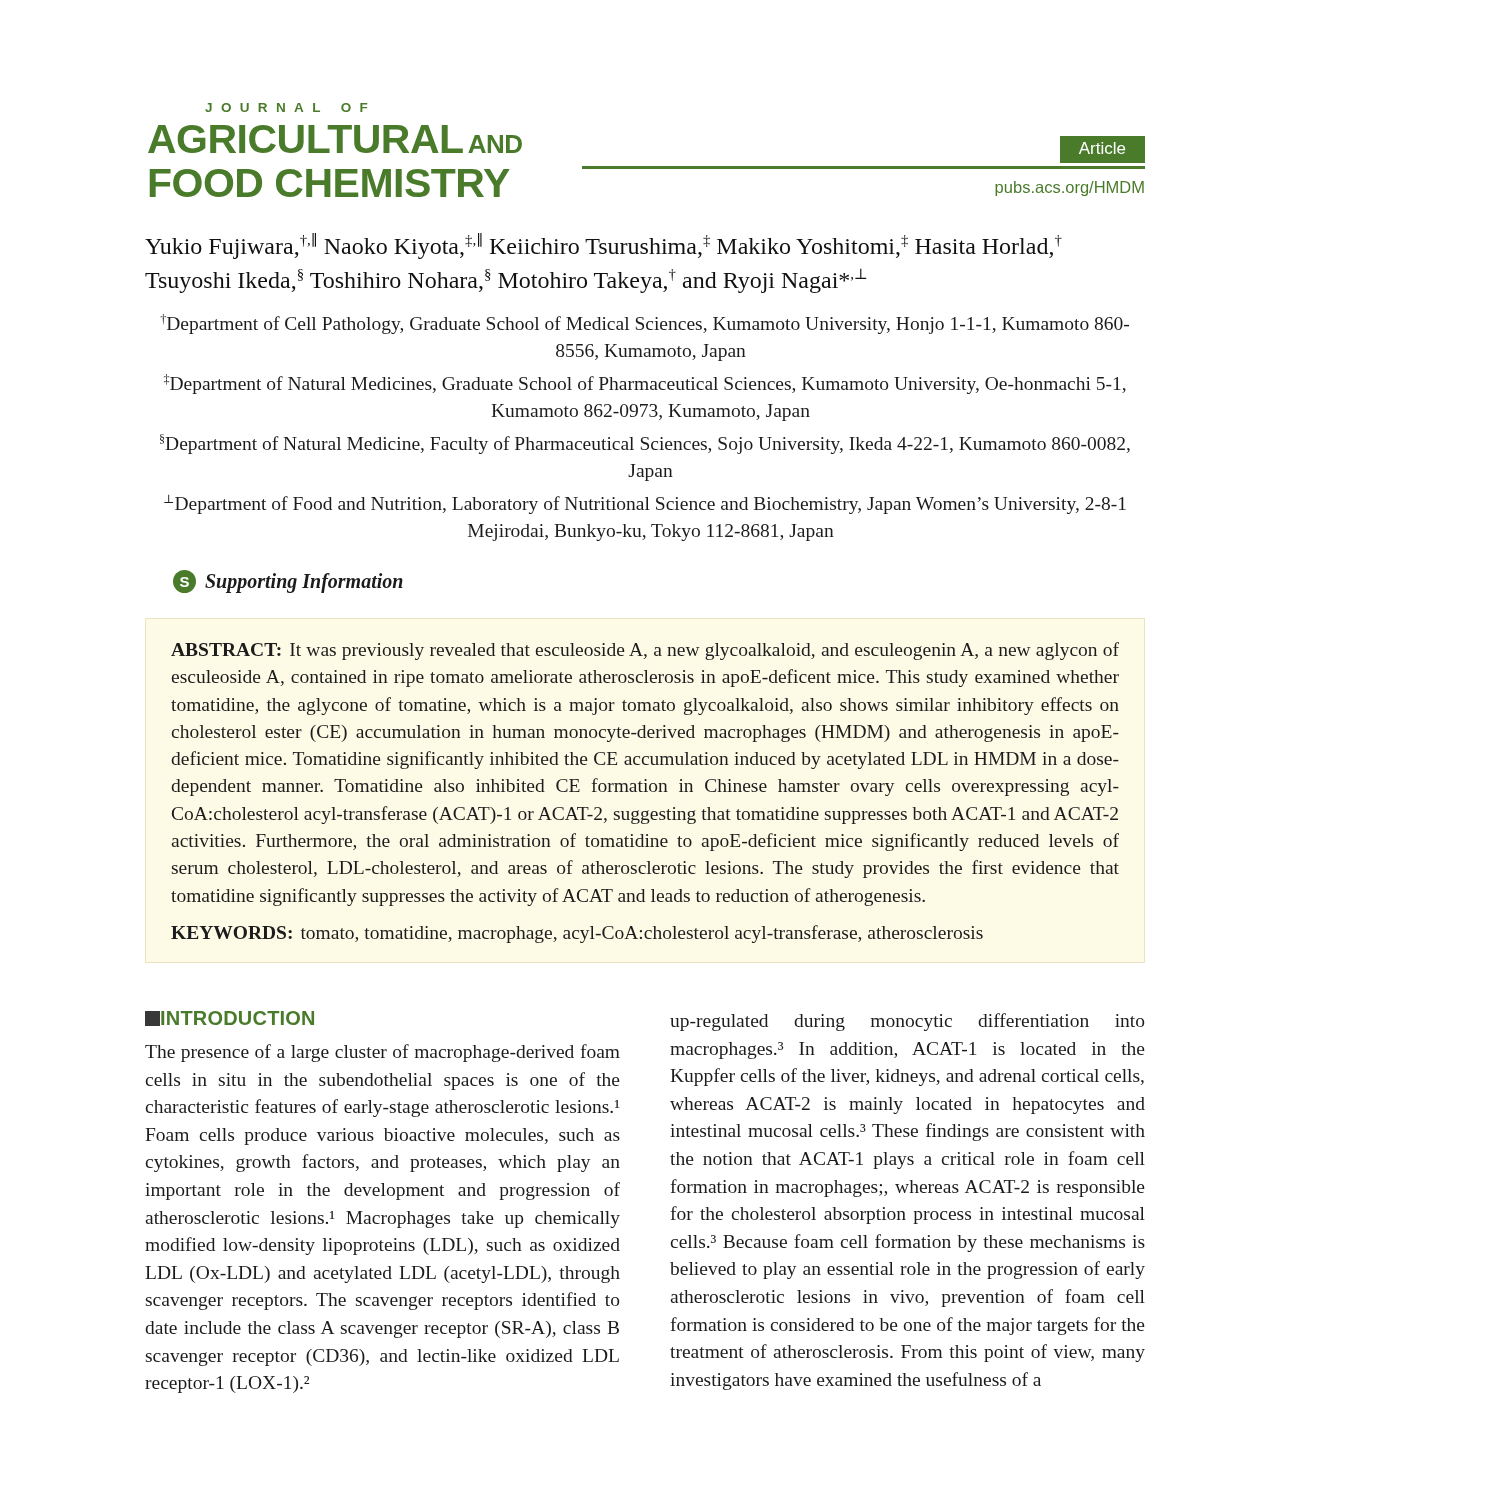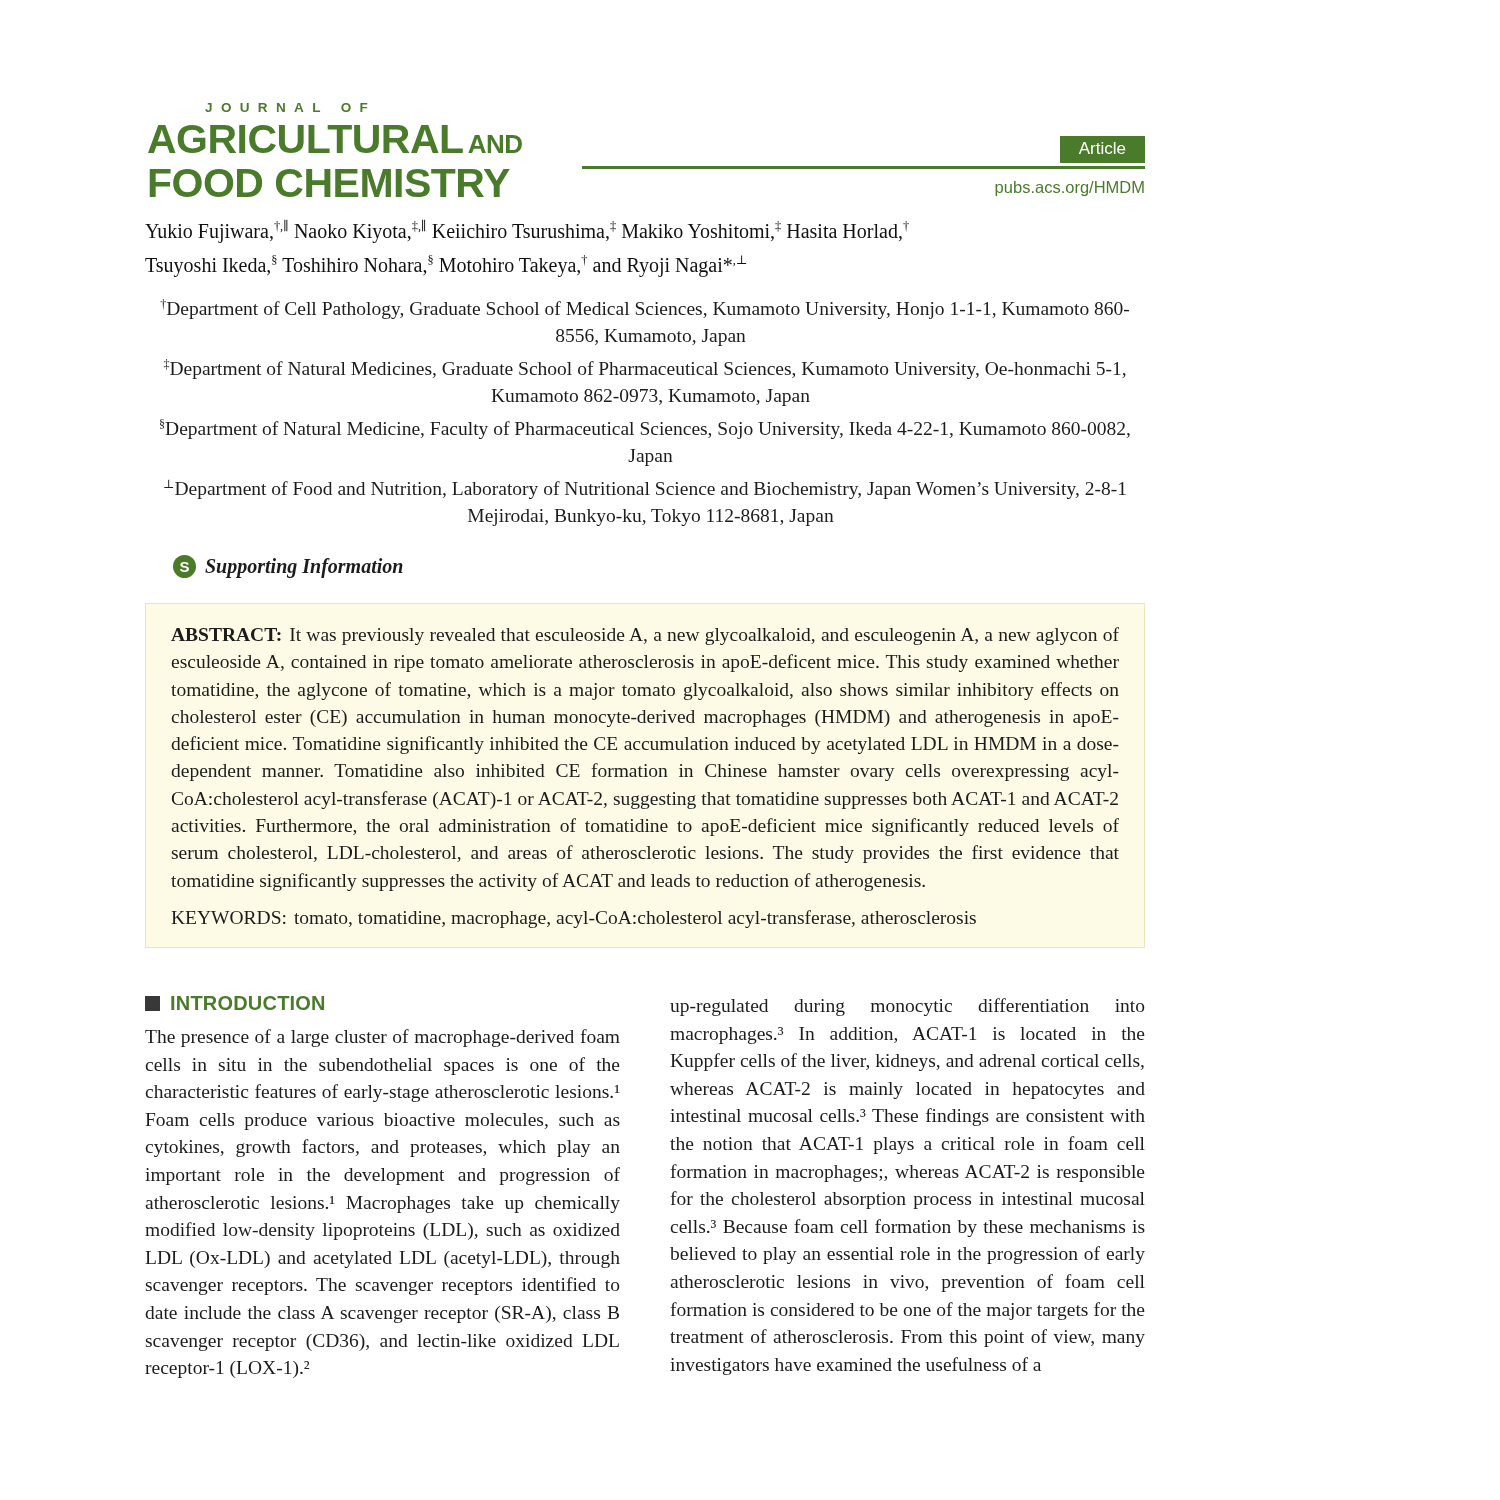--- a/index.html
+++ b/index.html
@@ -33,21 +33,21 @@
     font-size:16.5px; cursor:pointer;
   }
 
   
   .title {
     margin-top:74px;
     font-family:"Liberation Sans","DejaVu Sans",sans-serif;
     font-weight:bold; font-size:31.5px; line-height:1.27;
     color:var(--title,#2d2d2d); letter-spacing:-0.2px;
   }
-  .authors { font-size:20px; line-height:34px; color:#111; }
+  .authors { margin-top:15px; font-size:24px; line-height:34px; color:#111; }
   sup { vertical-align:super; font-size:62%; line-height:0; }
 
   .affiliations { margin-top:14px;text-align:center; }
   .affiliation { font-size:19.5px; line-height:26.5px; margin-bottom:7px; padding-left:11px; text-indent:-11px; }
 
   .supporting { margin-top:26px; margin-left:28px; display:flex; align-items:center; gap:9px; }
   .s-icon {
     width:23px; height:23px; border-radius:50%;
     background:var(--accent,#4a7b2b); color:#fff;
     font-family:"Liberation Sans","DejaVu Sans",sans-serif;
@@ -59,30 +59,30 @@
   
   .abstract-box {
     margin-top:25px;
     background:var(--abstract-bg,#fdfae6);
     border:1px solid var(--abstract-border,#ece4c0);
     padding:17px 25px 18px 25px;
   }
   .abstract { font-size:19.5px; line-height:27.3px; text-align:justify; }
   .ab-label { font-weight:bold; margin-right:7px; }
   .keywords { margin-top:13px; font-size:19.5px; }
-  .kw-label { font-weight:normal; margin-right:7px; }
+  .kw-label { font-weight:bold; margin-right:7px; }
   .kw-text { }
 
   
   .columns { margin-top:44px; display:flex; gap:50px; }
   .col { width:580px; }
   .section-heading {
     font-family:"Liberation Sans","DejaVu Sans",sans-serif;
     font-size:20px; font-weight:bold; color:var(--accent,#4a7b2b);
-    display:flex; align-items:center; gap:10px; margin-bottom:8px;
+    display:flex; align-items:center; gap:0; margin-bottom:8px;
     letter-spacing:0.2px;
   }
   .sq { width:15px; height:15px; background:var(--square,#383838); display:inline-block; }
   .body-par { font-size:19.5px; line-height:27.6px; text-align:justify; }
 </style>
 </head>
 <body>
 
 <div class="page">
 

